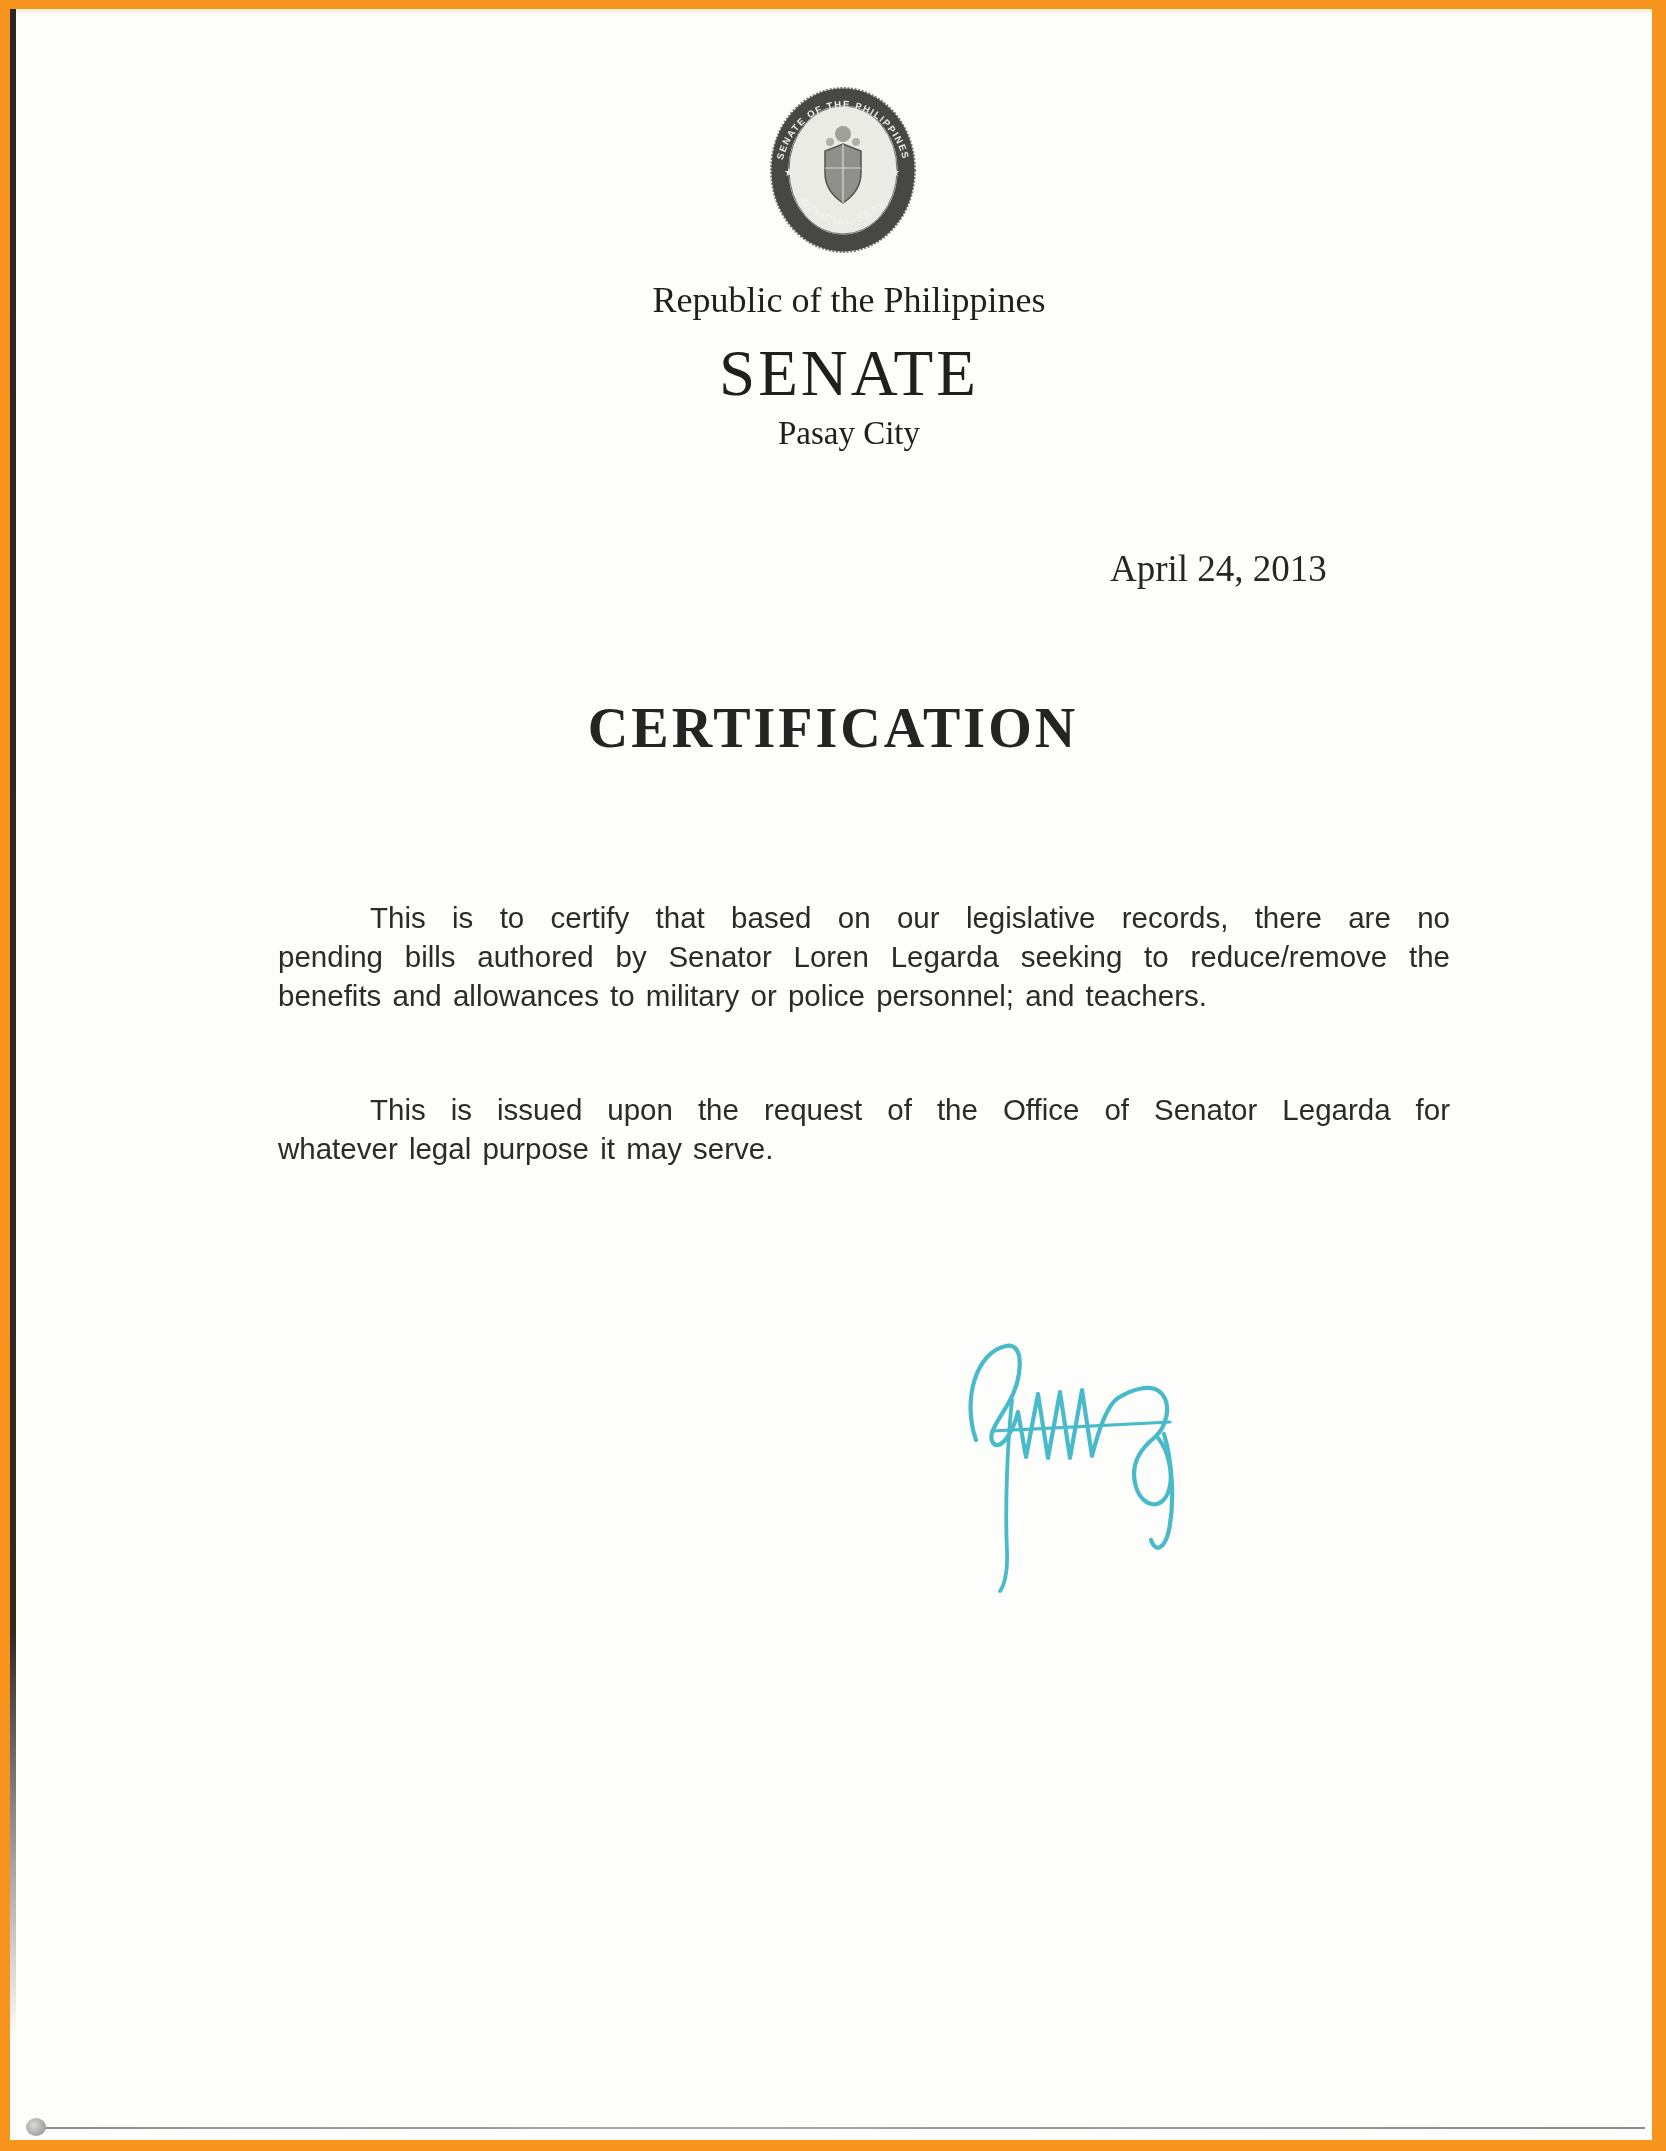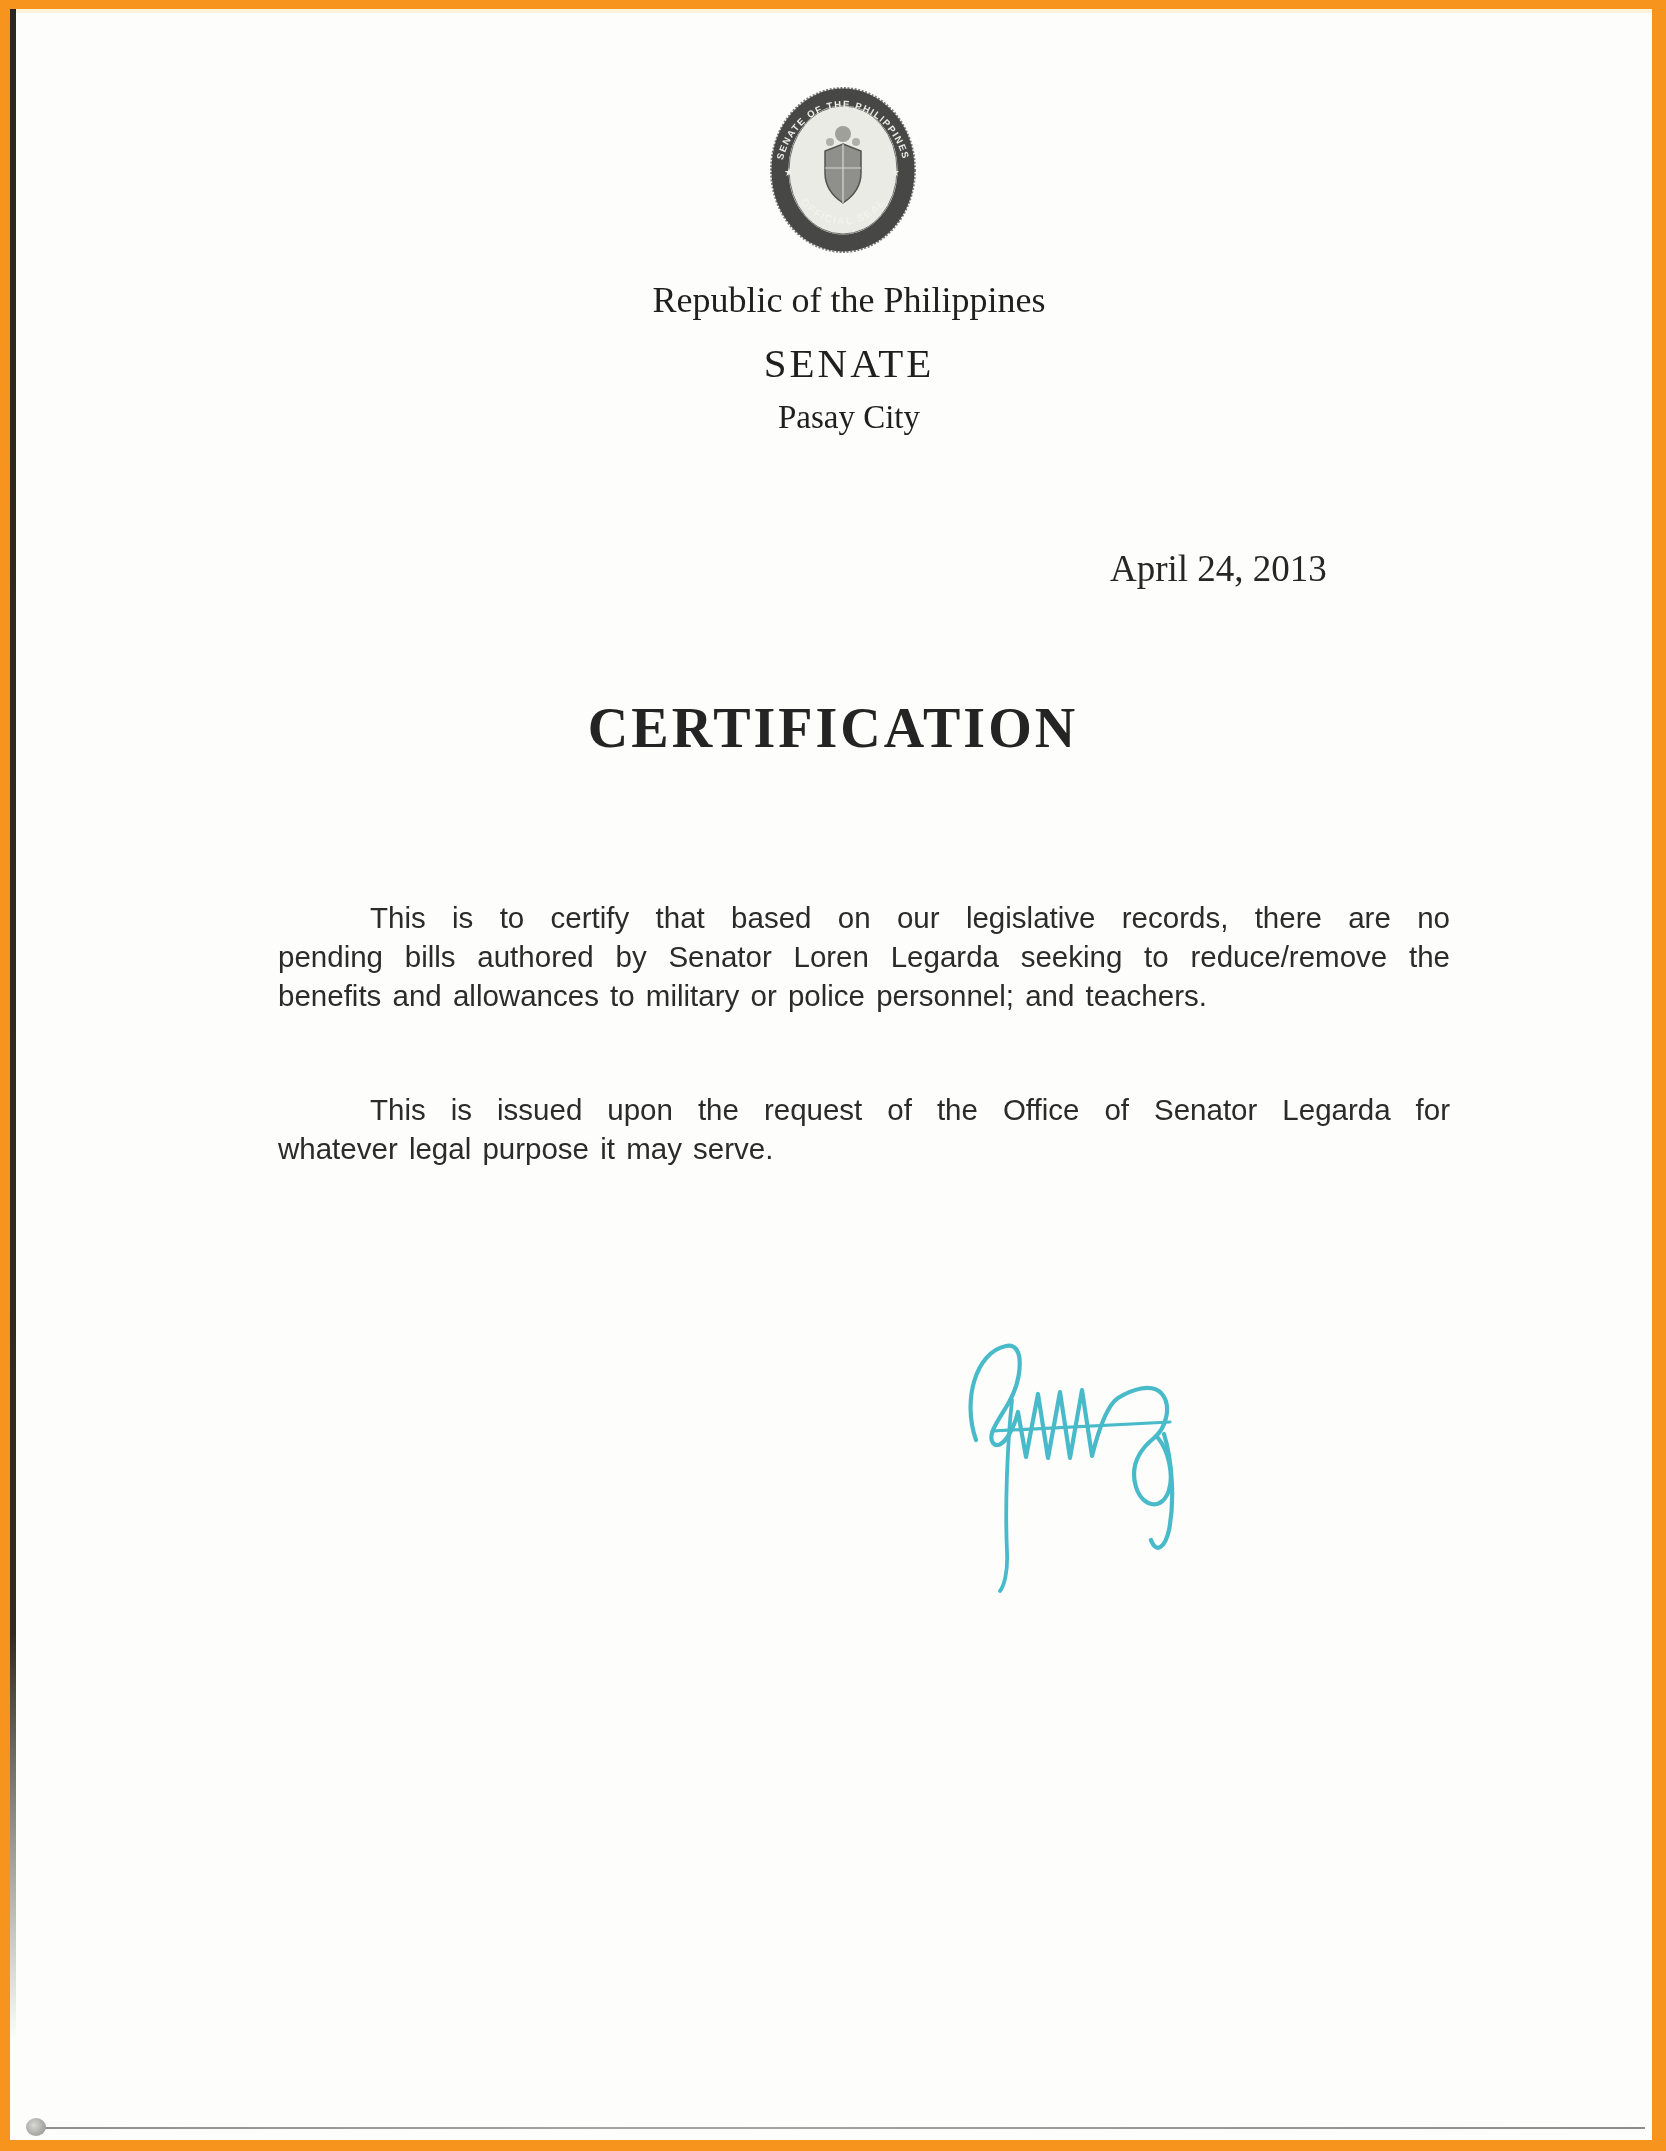--- a/index.html
+++ b/index.html
@@ -31,22 +31,22 @@
   }
   .seal {
     position:absolute; left:766px; top:84px; width:154px; height:172px;
   }
   .header-block {
     position:absolute; left:0; right:0; top:278px; text-align:center;
     padding-left:32px; color:#1f1f1f;
     font-family:"Liberation Serif","DejaVu Serif",serif;
   }
   .republic { font-size:36px; line-height:44px; }
-  .senate   { font-size:41px; line-height:62px; letter-spacing:3px; margin-top:10px; }
-  .city     { font-size:33px; line-height:42px; margin-top:2px; }
+  .senate   { font-size:65px; line-height:62px; letter-spacing:3px; margin-top:20px; }
+  .city     { font-size:33px; line-height:42px; margin-top:8px; }
   .date-line {
     position:absolute; left:1110px; top:500px;
     font-family:"Liberation Serif","DejaVu Serif",serif;
     font-size:37px; color:#262626;margin-top:47px;
   }
   .cert-title {
     position:absolute; left:0; right:0; top:696px; text-align:center;
     font-family:"Liberation Serif","DejaVu Serif",serif;
     font-weight:bold; font-size:56px; letter-spacing:3px; color:#242424;
   }

